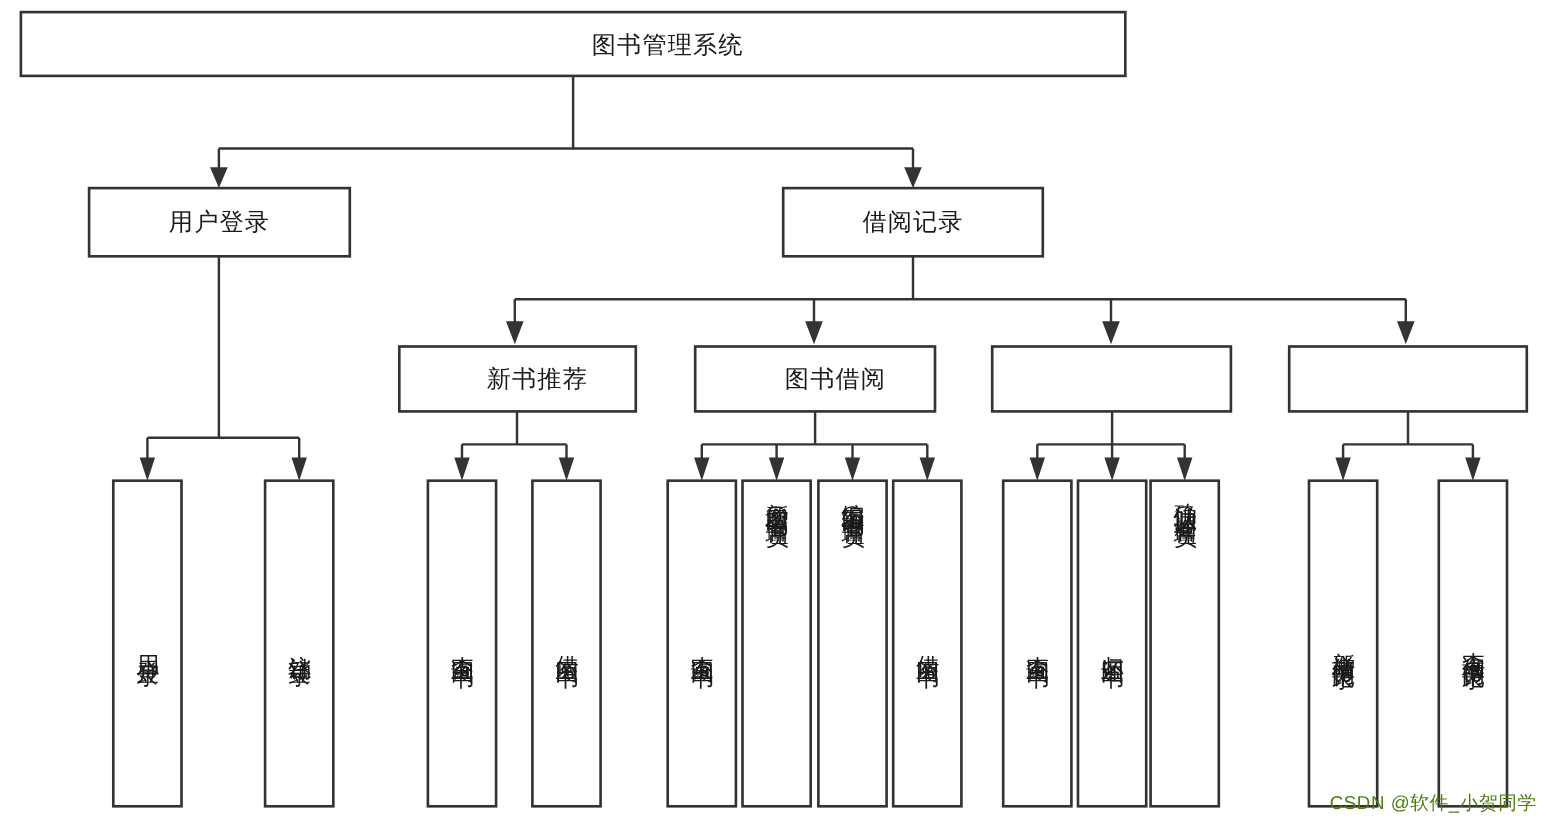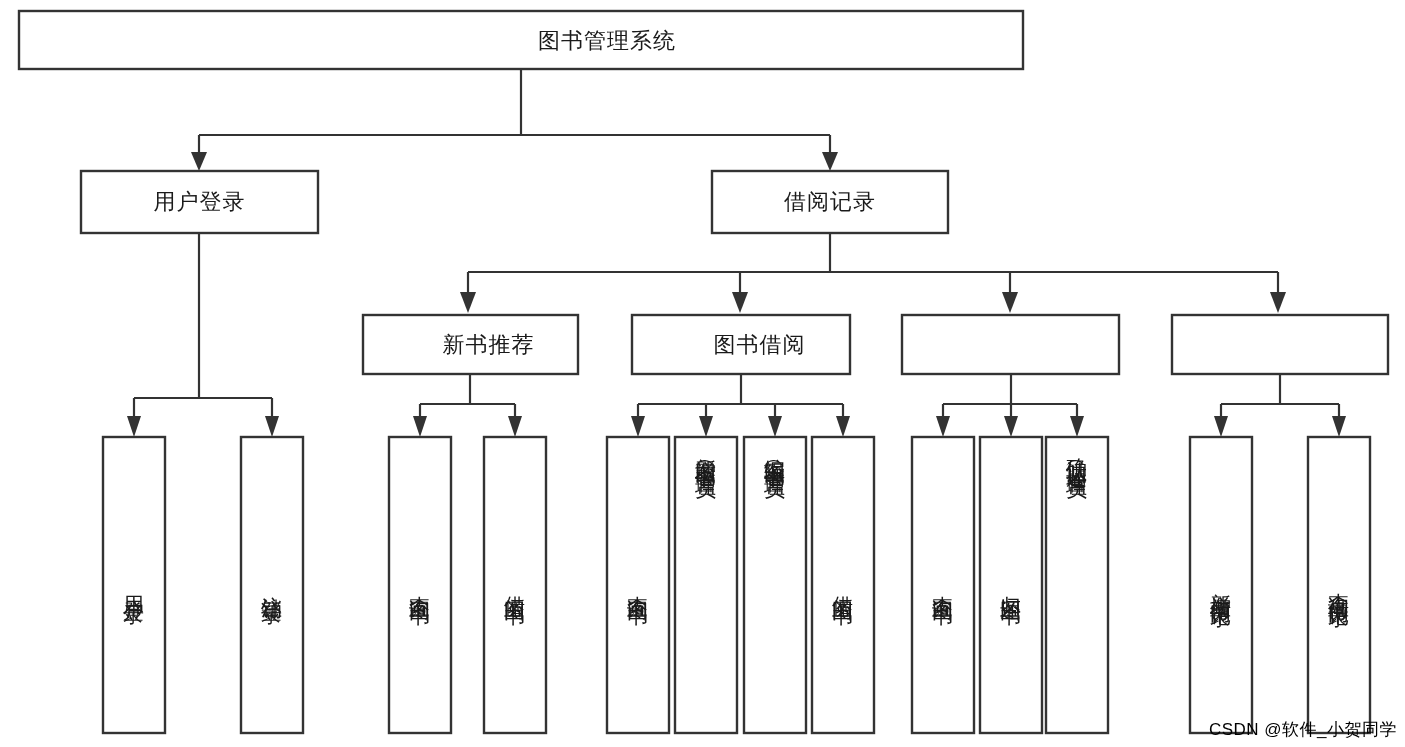--- a/index.html
+++ b/index.html
@@ -75,21 +75,21 @@
     color: #1a1a1a;
     white-space: nowrap;
     letter-spacing: 1px;
   }
   #watermark {
     position: absolute;
     right: 8px;
     bottom: 6px;
     font-family: "Liberation Sans", "DejaVu Sans", sans-serif;
     font-size: 17px;
-    color: #000000;
+    color: #4d7c0f;
     white-space: nowrap;
     letter-spacing: 0.5px;
   }
 </style>
 </head>
 <body>
 
 <div id="diagram-root">
 
   <svg id="flow" viewBox="0 0 1405 747">

